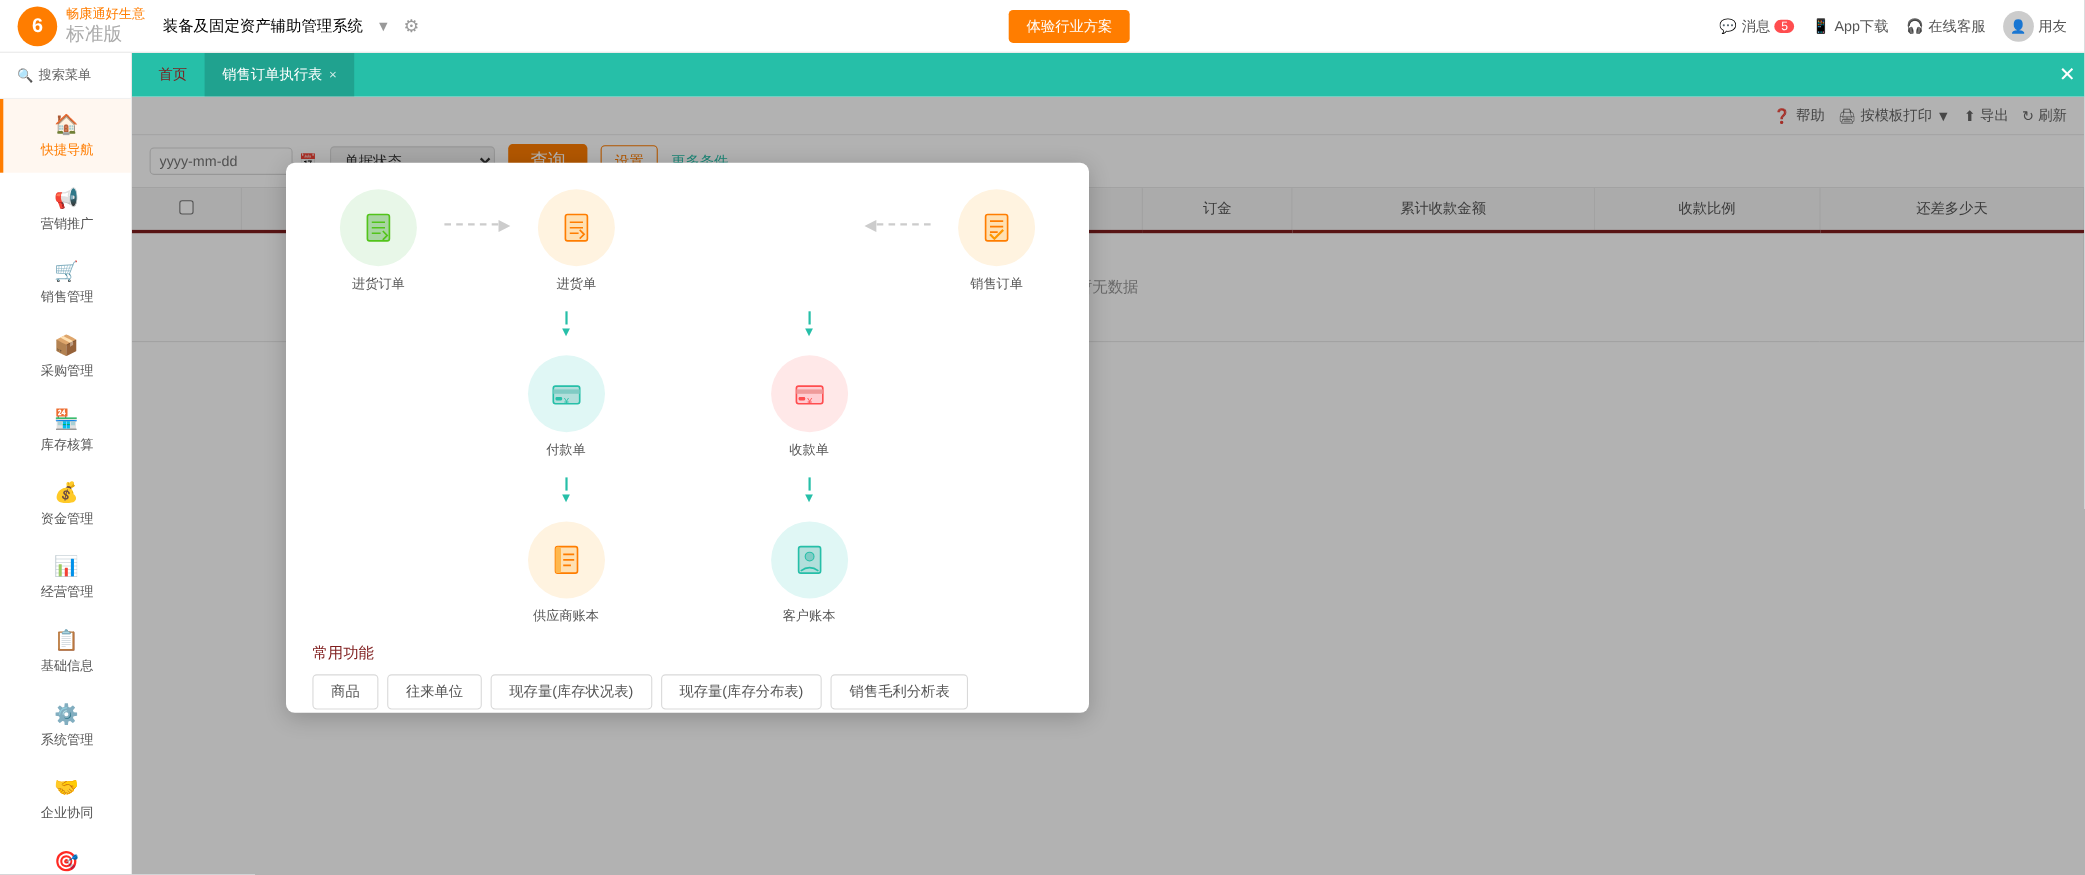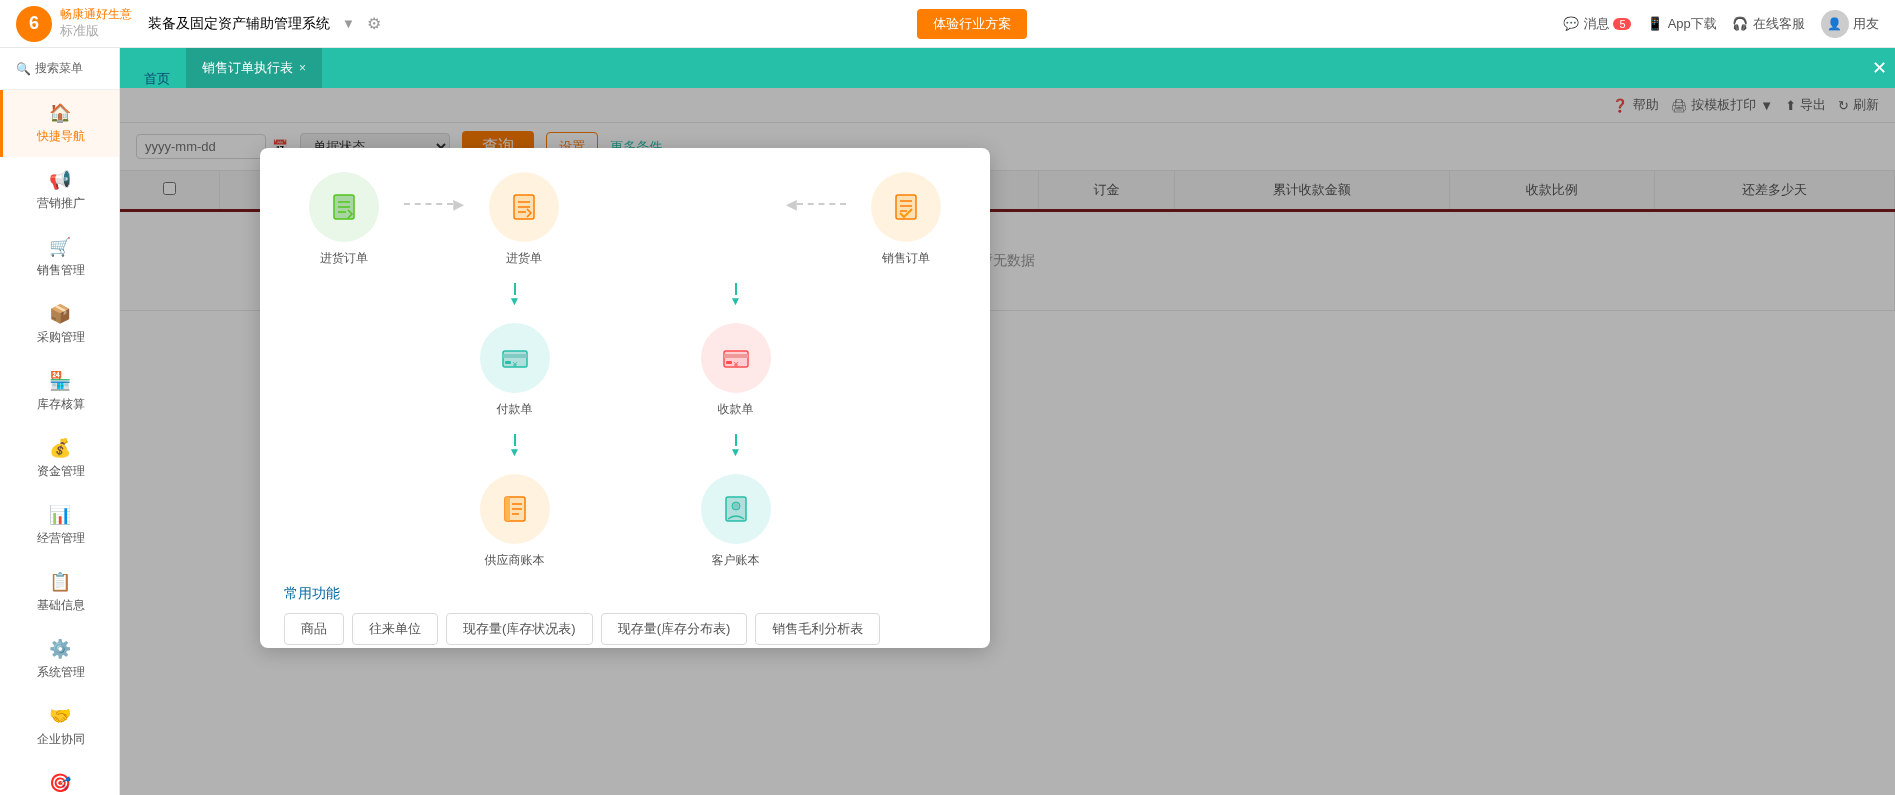--- a/index.html
+++ b/index.html
@@ -27,21 +27,21 @@
     .sidebar-search-btn { width: 100%; background: none; border: none; color: #666; font-size: 12px; cursor: pointer; display: flex; align-items: center; gap: 4px; padding: 4px 8px; }
     .sidebar-item { padding: 12px 8px; display: flex; flex-direction: column; align-items: center; gap: 4px; cursor: pointer; font-size: 12px; color: #555; border-left: 3px solid transparent; }
     .sidebar-item.active { background: #fff7f0; color: #ff7d00; border-left-color: #ff7d00; }
     .sidebar-item-icon { font-size: 18px; }
 
     
     .content-area { flex: 1; display: flex; flex-direction: column; overflow: hidden; }
     .tab-bar { height: 40px; background: #26bfa8; display: flex; align-items: center; padding: 0 8px; gap: 0; flex-shrink: 0; }
     .tab-item { padding: 0 16px; height: 40px; display: flex; align-items: center; font-size: 13px; color: rgba(255,255,255,0.8); cursor: pointer; gap: 6px; }
     .tab-item.active { background: rgba(255,255,255,0.2); color: white; }
-    .tab-home { color: #0c4a6e; align-items: flex-end; }
+    .tab-home { color: #7f1d1d; }
     .tab-close { font-size: 12px; cursor: pointer; color: rgba(255,255,255,0.8); }
 
     .page-content { flex: 1; overflow: hidden; position: relative; background: #f0f2f5; }
 
     
     .toolbar-row { background: white; padding: 8px 16px; display: flex; align-items: center; justify-content: flex-end; gap: 12px; border-bottom: 1px solid #e8e8e8; flex-shrink: 0; }
     .toolbar-btn { display: flex; align-items: center; gap: 4px; color: #666; cursor: pointer; font-size: 13px; background: none; border: none; }
 
     
     .filter-row { background: white; padding: 8px 16px; display: flex; align-items: center; gap: 12px; border-bottom: 1px solid #e8e8e8; flex-shrink: 0; flex-wrap: wrap; }
@@ -71,41 +71,41 @@
     .flow-circle { width: 70px; height: 70px; border-radius: 50%; display: flex; align-items: center; justify-content: center; font-size: 28px; }
     .flow-circle.green { background: #e8f7e8; color: #52c41a; }
     .flow-circle.orange { background: #fff3e0; color: #ff7d00; }
     .flow-circle.purple { background: #f3e8f7; color: #9c27b0; }
     .flow-circle.teal { background: #e0f7f5; color: #26bfa8; }
     .flow-circle.red { background: #ffe8e8; color: #ff4d4f; }
     .flow-label { font-size: 12px; color: #555; text-align: center; }
 
     
     .common-section { margin-top: 16px; }
-    .common-title { font-size: 14px; color: #0369a1; margin-bottom: 10px; font-weight: 500; }
+    .common-title { font-size: 14px; color: #7f1d1d; margin-bottom: 10px; font-weight: 500; }
     .common-btns { display: flex; flex-wrap: wrap; gap: 8px; }
     .common-btn { border: 1px solid #d9d9d9; background: white; color: #555; padding: 6px 16px; border-radius: 4px; cursor: pointer; font-size: 13px; }
 
     .tab-bar-wrapper { position: relative; }
     .tab-close-x { position: absolute; right: 8px; top: 50%; transform: translateY(-50%); color: white; font-size: 18px; cursor: pointer; }
   </style>
 </head>
 <body>
 
 <div class="app-wrapper">
 
   <div class="top-bar">
     <div class="top-bar-left">
       <div class="logo-area">
         <div class="logo-icon">
           <span>6</span>
         </div>
         <div class="logo-text">
           <div>畅康通好生意</div>
-          <div style="font-size:13px;color:#aaa;">标准版</div>
+          <div style="font-size:17px;color:#aaa;">标准版</div>
         </div>
       </div>
       <div class="system-title">装备及固定资产辅助管理系统</div>
       <div style="color:#999;cursor:pointer;">▼</div>
       <div style="color:#999;cursor:pointer;font-size:16px;">⚙</div>
     </div>
     <div style="display:flex;align-items:center;">
       <button class="top-bar-btn">体验行业方案</button>
     </div>
     <div class="top-bar-right">

